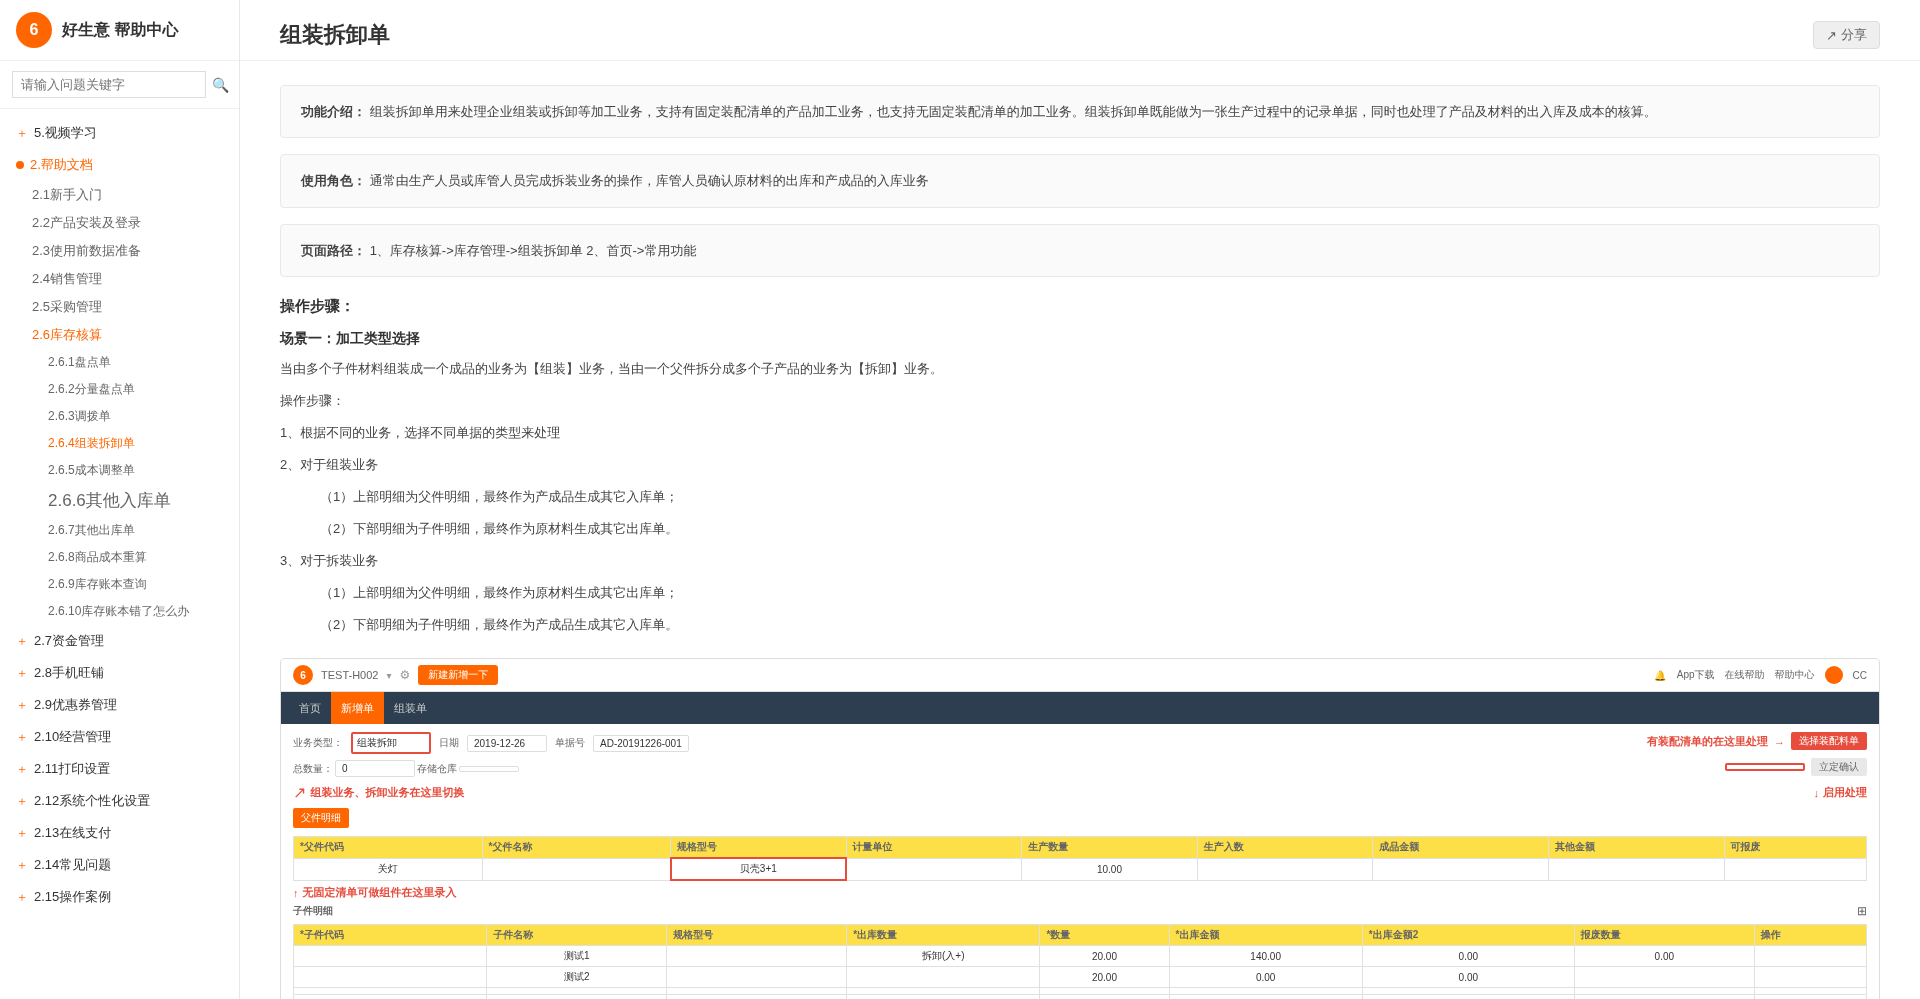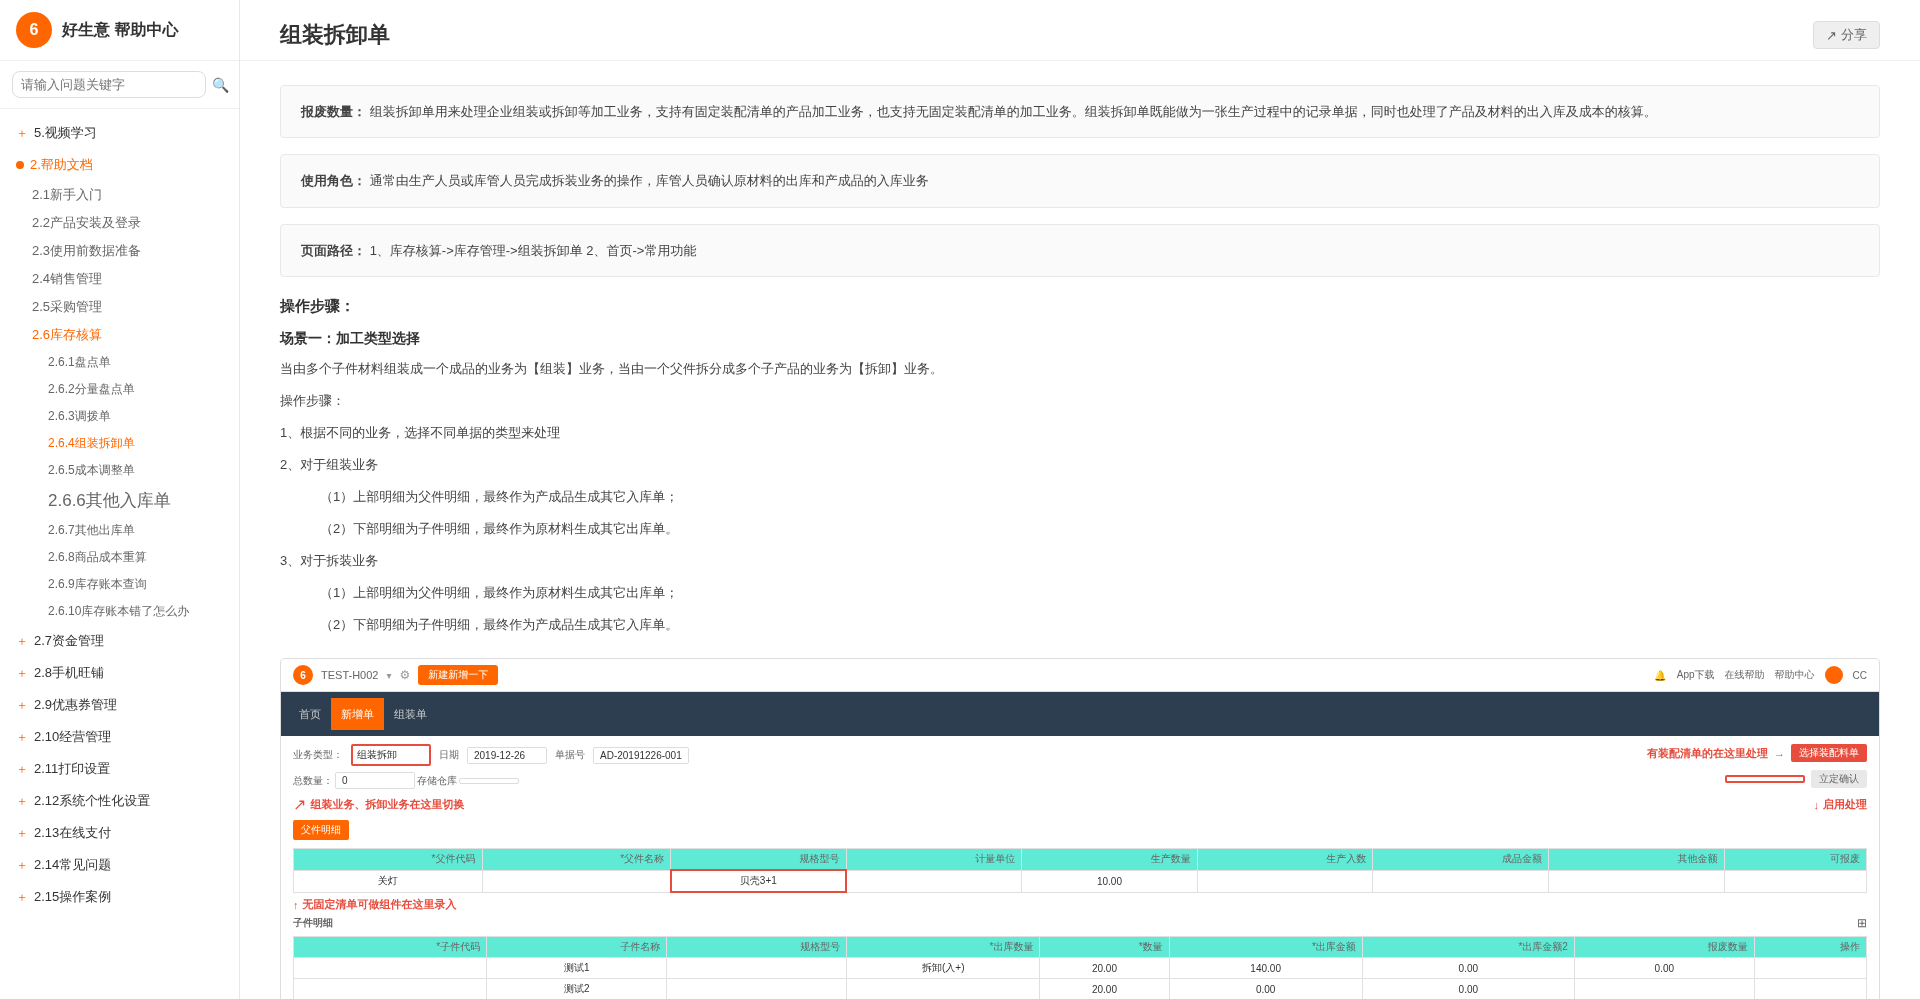--- a/index.html
+++ b/index.html
@@ -31,21 +31,21 @@
       display: flex; align-items: center; justify-content: center;
       color: white; font-weight: bold; font-size: 16px;
     }
     .logo-text { font-size: 16px; font-weight: bold; color: #333; }
     .search-box {
       padding: 10px 12px;
       border-bottom: 1px solid #f0f0f0;
       display: flex; align-items: center; gap: 6px;
     }
     .search-box input {
-      flex: 1; border: 1px solid #ddd; border-radius: 8px;
+      flex: 1; border: 1px solid #ddd; border-radius: 0;
       padding: 5px 8px; font-size: 13px; outline: none; color: #999;
     }
     .search-icon-btn {
       color: #999; cursor: pointer; font-size: 14px;
     }
     .nav-list {
       overflow-y: auto; flex: 1; padding: 8px 0;
     }
     .nav-item {
       padding: 7px 16px;
@@ -130,21 +130,21 @@
     .app-topbar-left { display: flex; align-items: center; gap: 8px; }
     .app-logo-sm { width: 20px; height: 20px; background: #ff6600; border-radius: 50%; display: flex; align-items: center; justify-content: center; color: white; font-size: 10px; font-weight: bold; }
     .app-id { color: #666; font-size: 11px; }
     .app-btn-orange { background: #ff6600; color: white; padding: 3px 10px; border-radius: 3px; font-size: 10px; }
     .app-topbar-right { display: flex; align-items: center; gap: 10px; color: #666; font-size: 10px; }
 
     .app-nav {
       background: #2c3e50;
       display: flex; align-items: center;
       padding: 0 8px;
-      height: 44px;
+      height: 32px;
     }
     .app-nav-item {
       color: #ccc; font-size: 11px; padding: 0 10px; height: 32px;
       display: flex; align-items: center; cursor: pointer;
     }
     .app-nav-item.active { background: #ff6600; color: white; }
 
     .app-content {
       padding: 8px 12px;
       background: #fff;
@@ -160,22 +160,22 @@
 
     .red-box { border: 2px solid #e74c3c; display: inline-block; padding: 2px 4px; }
     .red-annotation {
       color: #e74c3c; font-size: 11px; font-weight: bold;
     }
 
     .app-table {
       width: 100%; border-collapse: collapse; font-size: 10px; margin-top: 6px;
     }
     .app-table th {
-      background: #5eead4; border: 1px solid #e0e0e0;
-      padding: 3px 6px; color: #666; font-weight: normal; text-align: right;
+      background: #fde047; border: 1px solid #e0e0e0;
+      padding: 3px 6px; color: #666; font-weight: bold; text-align: left;
     }
     .app-table td {
       border: 1px solid #e0e0e0; padding: 3px 6px; color: #333; text-align: center;
     }
   </style>
 </head>
 <body>
 
 <div class="sidebar">
   <div class="sidebar-header">
@@ -255,21 +255,21 @@
     <h1 class="page-title">组装拆卸单</h1>
     <button class="share-btn">
       <span>↗</span>
       <span>分享</span>
     </button>
   </div>
 
   <div class="content-body">
 
     <div class="info-block">
-      <span class="label">报废数量：</span>
+      <span class="label">功能介绍：</span>
       <span>组装拆卸单用来处理企业组装或拆卸等加工业务，支持有固定装配清单的产品加工业务，也支持无固定装配清单的加工业务。组装拆卸单既能做为一张生产过程中的记录单据，同时也处理了产品及材料的出入库及成本的核算。</span>
     </div>
 
     <div class="info-block">
       <span class="label">使用角色：</span>
       <span>通常由生产人员或库管人员完成拆装业务的操作，库管人员确认原材料的出库和产成品的入库业务</span>
     </div>
 
     <div class="info-block">
       <span class="label">页面路径：</span>

